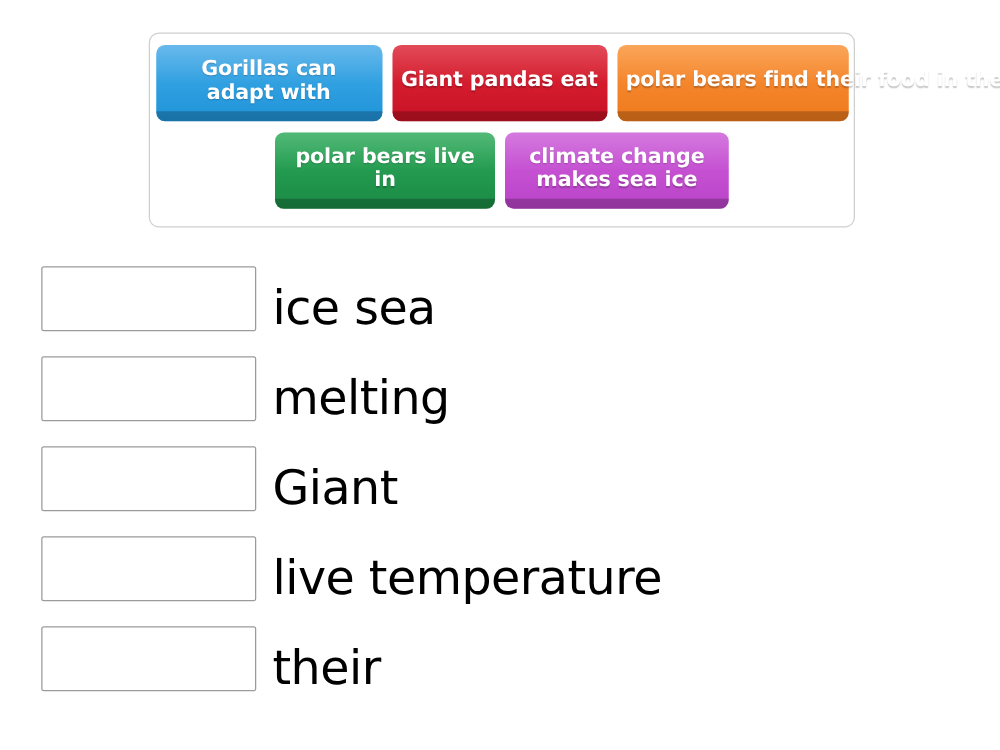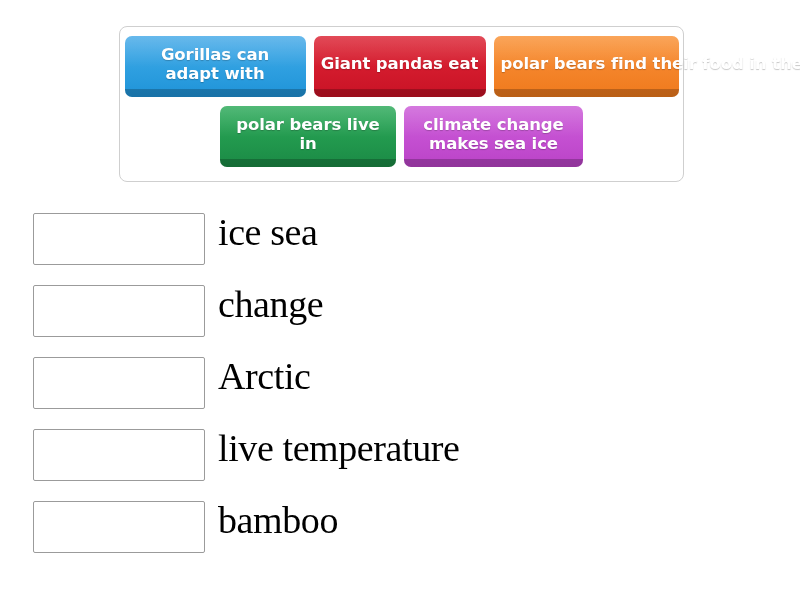--- a/index.html
+++ b/index.html
@@ -100,24 +100,23 @@
 
   
   .answer-list {
     position: absolute;
     left: 33px;
     top: 213px;
     width: 740px;
   }
   .answer-row {
     display: flex;
-    align-items: flex-start;
+    align-items: flex-end;
     height: 52px;
     margin-bottom: 20px;
-    font-family: Liberation Serif, serif;
   }
   .drop-slot {
     box-sizing: border-box;
     width: 172px;
     height: 52px;
     flex: 0 0 172px;
     background: #ffffff;
     border: 1px solid #9b9b9b;
     border-radius: 2px;
   }
@@ -163,33 +162,33 @@
 
   <div class="answer-list">
 
     <div class="answer-row">
       <div class="drop-slot"></div>
       <div class="answer-label">ice sea</div>
     </div>
 
     <div class="answer-row">
       <div class="drop-slot"></div>
-      <div class="answer-label">change</div>
+      <div class="answer-label">melting</div>
     </div>
 
     <div class="answer-row">
       <div class="drop-slot"></div>
-      <div class="answer-label">Arctic</div>
+      <div class="answer-label">Giant</div>
     </div>
 
     <div class="answer-row">
       <div class="drop-slot"></div>
       <div class="answer-label">live temperature</div>
     </div>
 
     <div class="answer-row">
       <div class="drop-slot"></div>
-      <div class="answer-label">bamboo</div>
+      <div class="answer-label">their</div>
     </div>
 
   </div>
 
 </div>
 
 </body></html>

